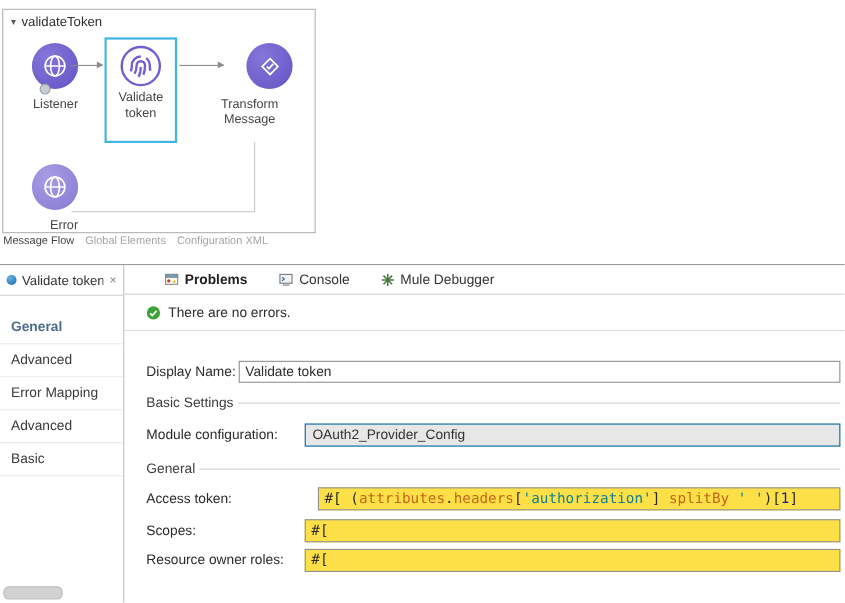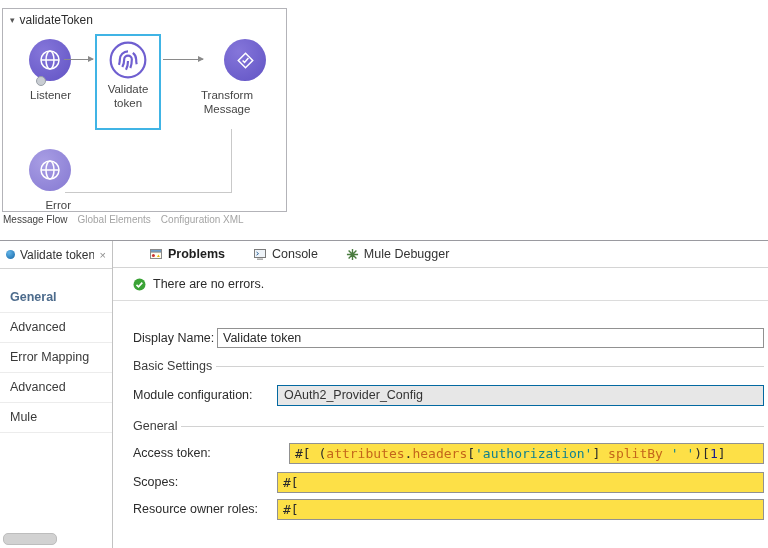--- a/index.html
+++ b/index.html
@@ -156,21 +156,21 @@
       <div class="editor-tab">
         <span class="tab-dot"></span>
         <span class="tab-label">Validate token</span>
         <span class="tab-close">×</span>
       </div>
       <div class="sidebar">
         <div class="sidebar-item active">General</div>
         <div class="sidebar-item">Advanced</div>
         <div class="sidebar-item">Error Mapping</div>
         <div class="sidebar-item">Advanced</div>
-        <div class="sidebar-item">Mule</div>
+        <div class="sidebar-item">Basic</div>
       </div>
       <div class="hthumb"></div>
     </div>
 
     <div class="right-header">
       <div class="panel-tab active">
         <svg width="14" height="14" viewBox="0 0 14 14">
           <rect x="1.5" y="2.5" width="11" height="9" fill="#fffdf0" stroke="#8a8a8a"></rect>
           <rect x="1.5" y="2.5" width="11" height="2.6" fill="#6d9ec9" stroke="#8a8a8a"></rect>
           <circle cx="4.4" cy="8.4" r="1.5" fill="#cc3333"></circle>

